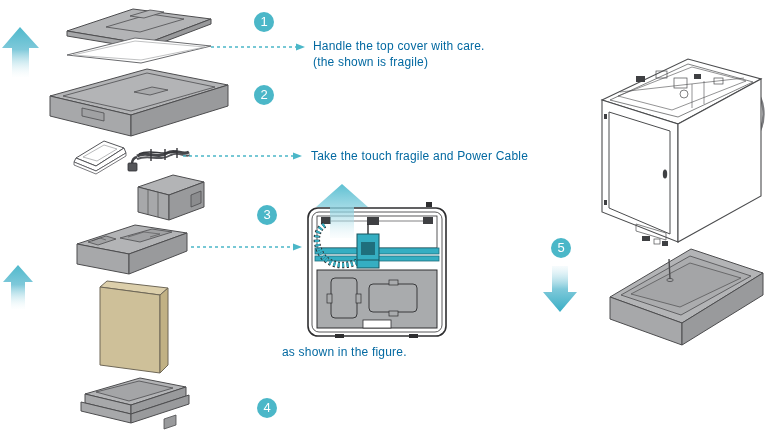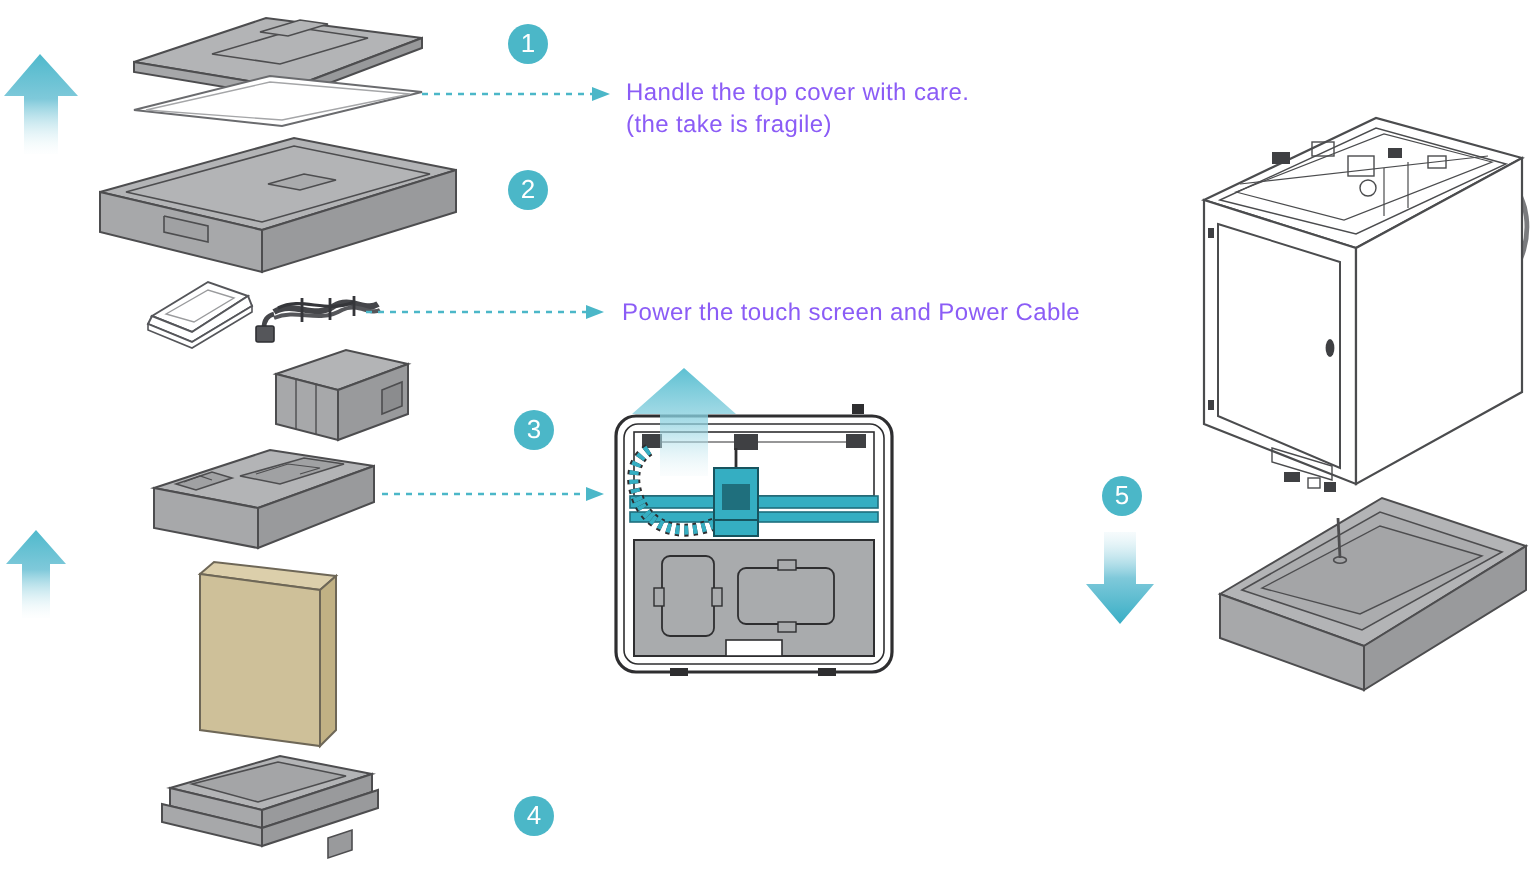--- a/index.html
+++ b/index.html
@@ -7,21 +7,21 @@
     position:relative; width:767px; height:435px; background:#ffffff;
     font-family:"Liberation Sans", sans-serif; overflow:hidden;
   }
   .abs { position:absolute; }
   .step {
     position:absolute; width:20px; height:20px; border-radius:50%;
     background:#4BB7C8; color:#ffffff; font-size:13px; line-height:20px;
     text-align:center; font-family:"Liberation Sans", sans-serif;
   }
   .note {
-    position:absolute; color:#8b5cf6; font-size:12px; line-height:16px;
+    position:absolute; color:#0369a1; font-size:12px; line-height:16px;
     letter-spacing:0.2px; white-space:nowrap;
   }
   .note3 { white-space:normal; width:290px; }
   svg { display:block; }
 </style>
 </head>
 <body>
 
 <div class="canvas">
 
@@ -136,26 +136,27 @@
     <line x1="0" y1="5" x2="110" y2="5" stroke="#4BB7C8" stroke-width="1.3" stroke-dasharray="3,3"></line>
     <polygon points="110,1.5 119,5 110,8.5" fill="#4BB7C8"></polygon>
   </svg>
   <svg class="abs" style="left:191px;top:242px" width="112" height="10" viewBox="0 0 112 10">
     <line x1="0" y1="5" x2="102" y2="5" stroke="#4BB7C8" stroke-width="1.3" stroke-dasharray="3,3"></line>
     <polygon points="102,1.5 111,5 102,8.5" fill="#4BB7C8"></polygon>
   </svg>
 
   <div class="note" style="left:313px;top:38px">
     <div>Handle the top cover with care.</div>
-    <div>(the take is fragile)</div>
+    <div>(the shown is fragile)</div>
   </div>
   <div class="note" style="left:311px;top:148px">
-    <div>Power the touch screen and Power Cable</div>
+    <div>Take the touch fragile and Power Cable</div>
   </div>
   <div class="note note3" style="left:282px;top:344px">
+    <div>as shown in the figure.</div>
   </div>
 
   <svg class="abs" style="left:305px;top:198px" width="144" height="142" viewBox="0 0 144 142">
     <rect x="3" y="10" width="138" height="128" rx="10" fill="#FFFFFF" stroke="#2E2E30" stroke-width="1.6"></rect>
     <rect x="7" y="14" width="130" height="120" rx="7" fill="none" stroke="#2E2E30" stroke-width="0.8"></rect>
     <rect x="121" y="4" width="6" height="5" fill="#2E2E30"></rect>
     <rect x="30" y="136" width="9" height="4" fill="#2E2E30"></rect>
     <rect x="104" y="136" width="9" height="4" fill="#2E2E30"></rect>
 
     <rect x="12" y="18" width="120" height="32" fill="none" stroke="#2E2E30" stroke-width="0.8"></rect>

